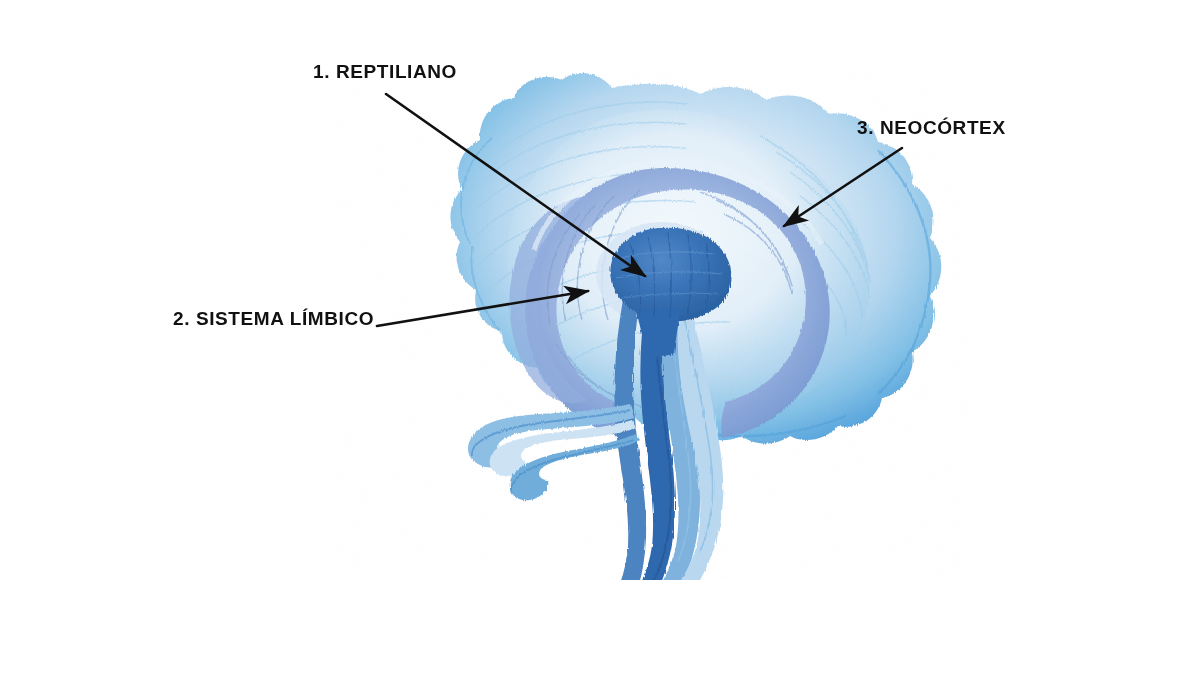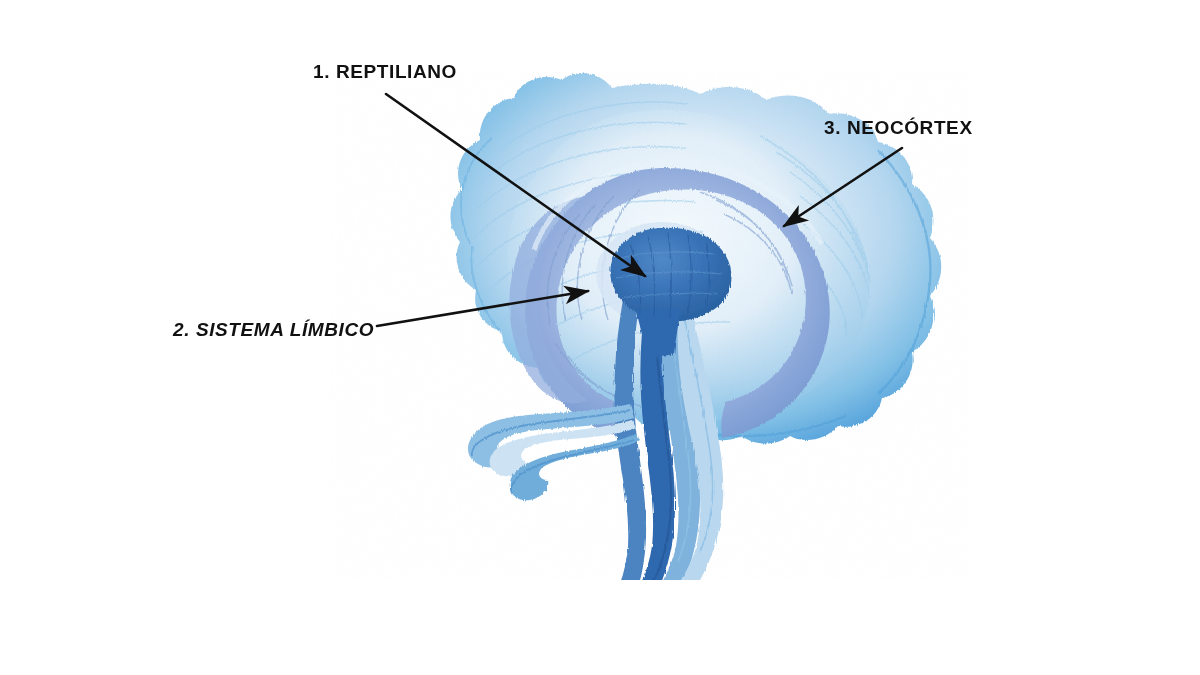--- a/index.html
+++ b/index.html
@@ -27,22 +27,22 @@
     position: absolute;
     font-family: "Liberation Sans", sans-serif;
     font-weight: bold;
     font-size: 19px;
     letter-spacing: 0.6px;
     color: #111111;
     white-space: nowrap;
     line-height: 1;
   }
   #label-reptiliano { left: 313px; top: 62px; }
-  #label-limbico    { left: 173px; top: 320px; font-style: italic; }
-  #label-neocortex  { left: 824px; top: 118px; }
+  #label-limbico    { left: 173px; top: 309px; }
+  #label-neocortex  { left: 857px; top: 118px; }
 </style>
 </head>
 <body>
 
 <div id="stage">
 
   <svg id="brain-svg" viewBox="0 0 1200 675" xmlns="http://www.w3.org/2000/svg">
     <defs>
 
       <filter id="pencil" x="-12%" y="-12%" width="124%" height="124%">

